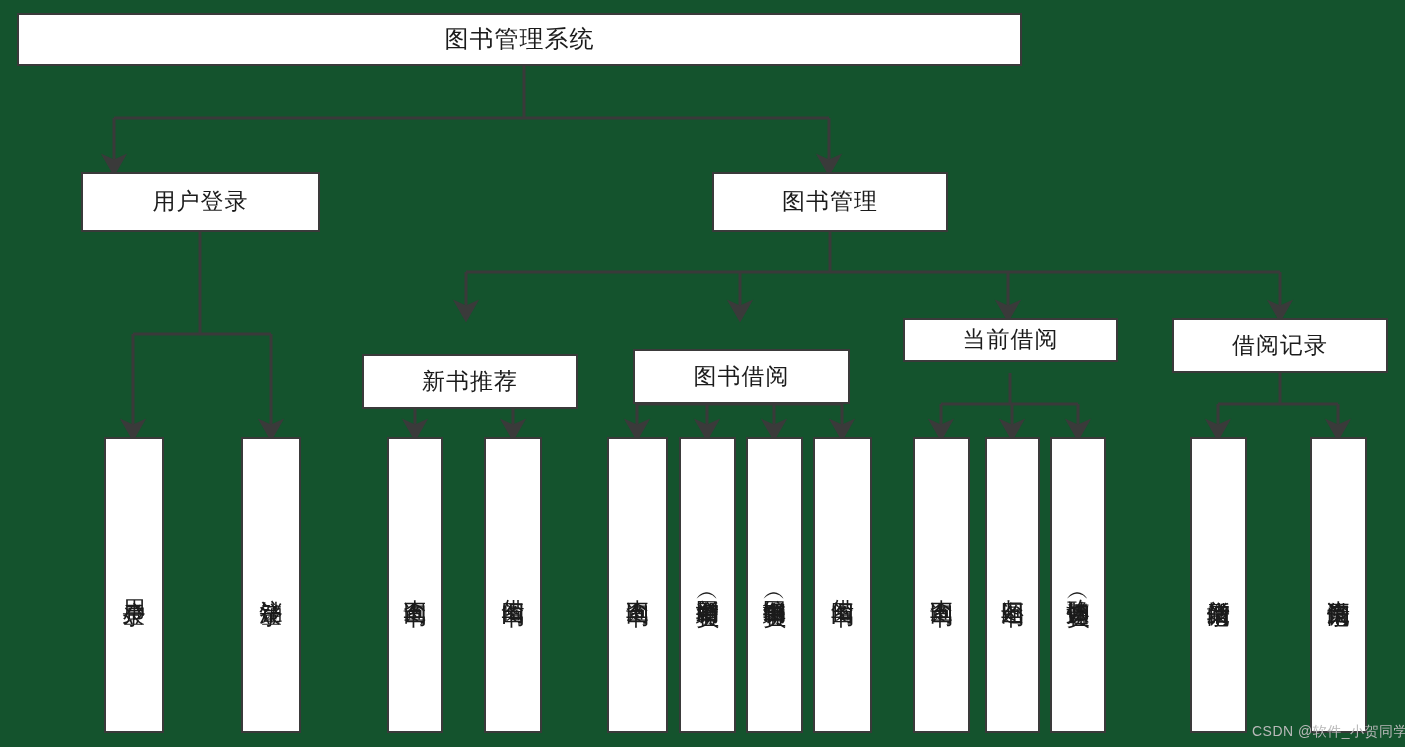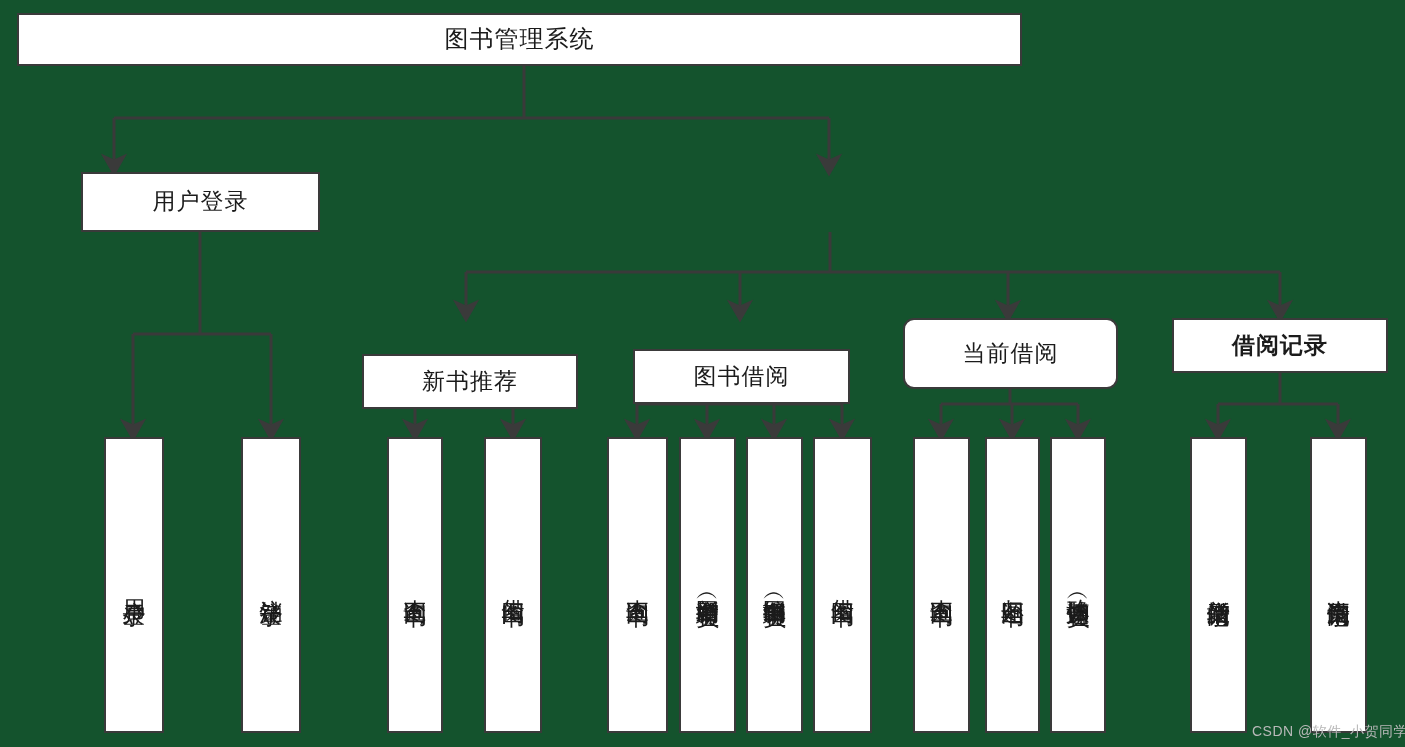--- a/index.html
+++ b/index.html
@@ -134,31 +134,34 @@
     </g>
   </svg>
 
   <div class="node horiz root" style="left:17px; top:13px; width:1005px; height:53px;">
     <span>图书管理系统</span>
   </div>
 
   <div class="node horiz" style="left:81px; top:172px; width:239px; height:60px;">
     <span>用户登录</span>
   </div>
+  <div class="node horiz" style="left:712px; top:172px; width:236px; height:60px;">
+    <span>图书管理</span>
+  </div>
 
   <div class="node horiz" style="left:362px; top:318px; width:216px; height:55px;margin-top:36px;">
     <span>新书推荐</span>
   </div>
   <div class="node horiz" style="left:633px; top:318px; width:217px; height:55px;margin-top:31px;">
     <span>图书借阅</span>
   </div>
-  <div class="node horiz" style="left:903px; top:318px; width:215px; height:71px;border-radius:11px;">
+  <div class="node horiz" style="left:903px; top:318px; width:215px; height:44px;">
     <span>当前借阅</span>
   </div>
-  <div class="node horiz" style="left:1172px; top:318px; width:216px; height:55px;font-weight:bold;">
+  <div class="node horiz" style="left:1172px; top:318px; width:216px; height:55px;">
     <span>借阅记录</span>
   </div>
 
   <div class="leaf" style="left:104px; top:437px; width:60px; height:296px;">
     <span class="vtext">用户登录</span>
   </div>
   <div class="leaf" style="left:241px; top:437px; width:60px; height:296px;">
     <span class="vtext">注销登录</span>
   </div>
 

